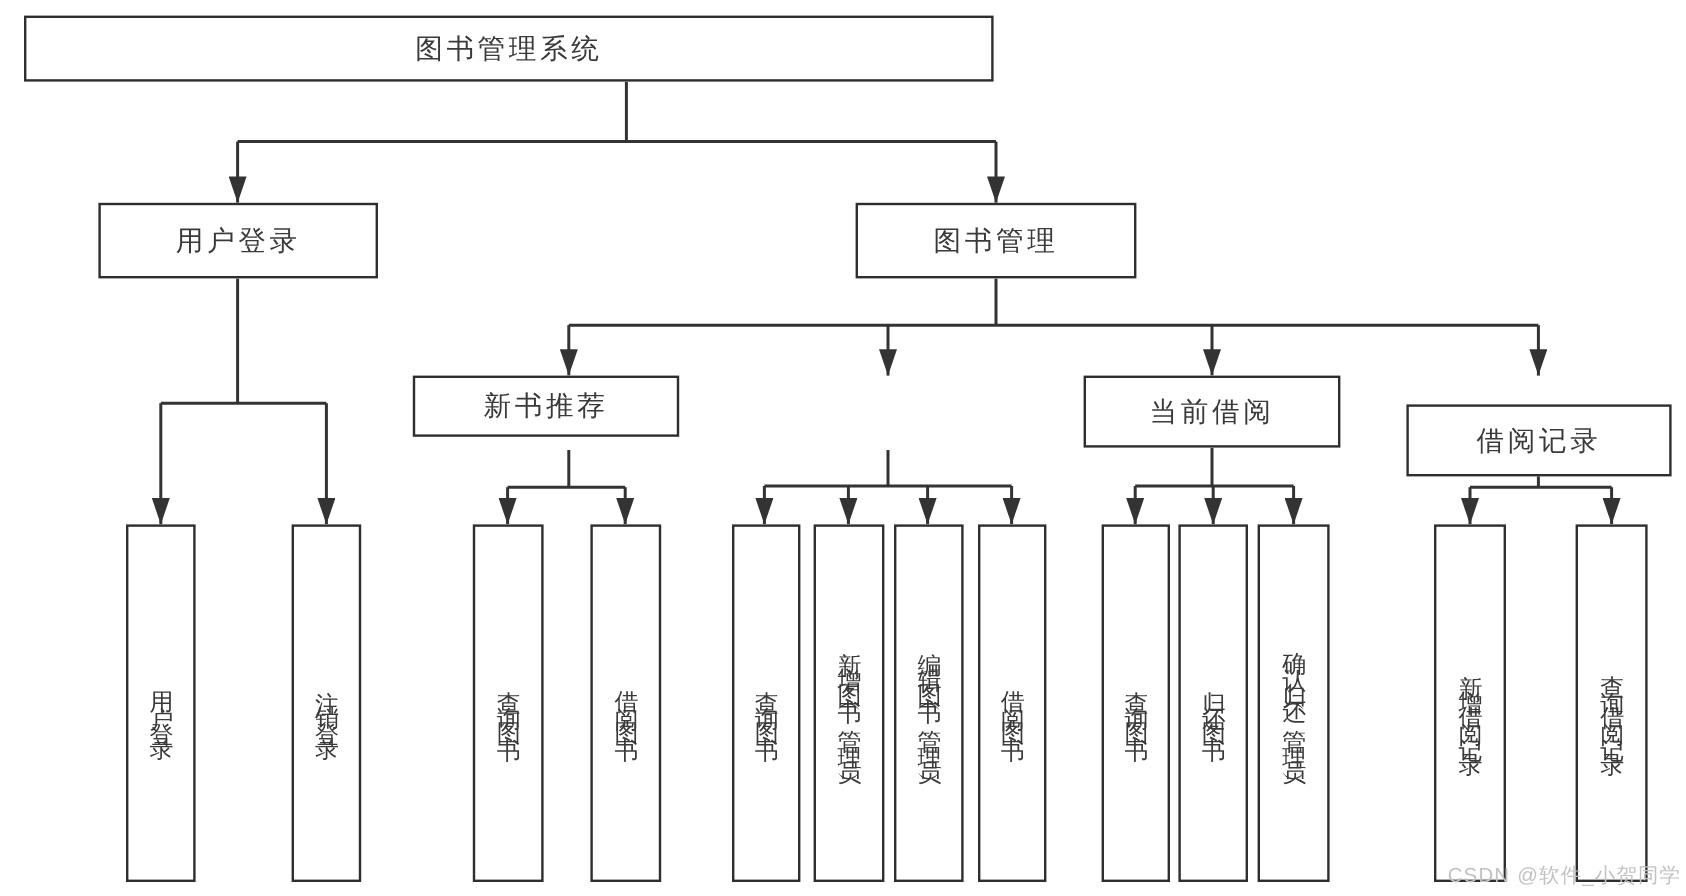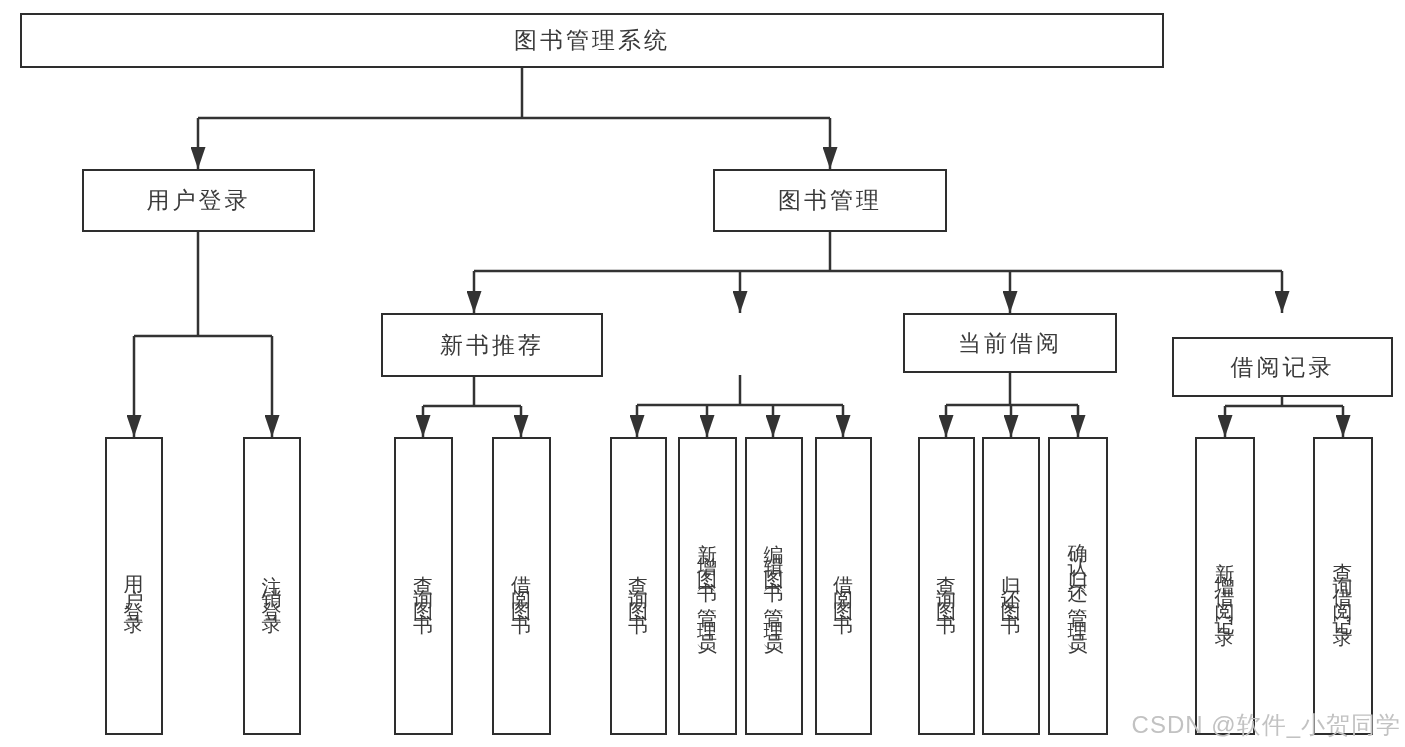--- a/index.html
+++ b/index.html
@@ -35,21 +35,21 @@
     text-orientation:mixed;
     letter-spacing:13px;
     line-height:1;
     white-space:nowrap;
   }
   .watermark{
     position:absolute;
     right:4px;
     bottom:6px;
     z-index:3;
-    font-size:24px;
+    font-size:17px;
     color:#c2c2c2;
     letter-spacing:1px;
     white-space:nowrap;
   }
 </style>
 </head>
 <body>
 
 <div id="stage">
 
@@ -96,32 +96,32 @@
       <path d="M1011,405 V437" marker-end="url(#arrow)"></path>
       <path d="M1078,405 V437" marker-end="url(#arrow)"></path>
 
       <path d="M1282,373 V406"></path>
       <path d="M1225,406 H1343"></path>
       <path d="M1225,406 V437" marker-end="url(#arrow)"></path>
       <path d="M1343,406 V437" marker-end="url(#arrow)"></path>
     </g>
   </svg>
 
-  <div class="node hnode" style="left:20px;top:13px;width:1144px;height:55px;">
+  <div class="node hnode" style="left:20px;top:13px;width:808px;height:55px;">
     <span>图书管理系统</span>
   </div>
 
   <div class="node hnode" style="left:82px;top:169px;width:233px;height:63px;">
     <span>用户登录</span>
   </div>
   <div class="node hnode" style="left:713px;top:169px;width:234px;height:63px;">
     <span>图书管理</span>
   </div>
 
-  <div class="node hnode" style="left:381px;top:313px;width:222px;height:64px;">
+  <div class="node hnode" style="left:344px;top:313px;width:222px;height:51px;">
     <span>新书推荐</span>
   </div>
   <div class="node hnode" style="left:903px;top:313px;width:214px;height:60px;font-family:Liberation Mono, monospace;">
     <span>当前借阅</span>
   </div>
   <div class="node hnode" style="left:1172px;top:313px;width:221px;height:60px;margin-top:24px;">
     <span>借阅记录</span>
   </div>
 
   <div class="node vnode" style="left:105px;top:437px;width:58px;height:298px;">

